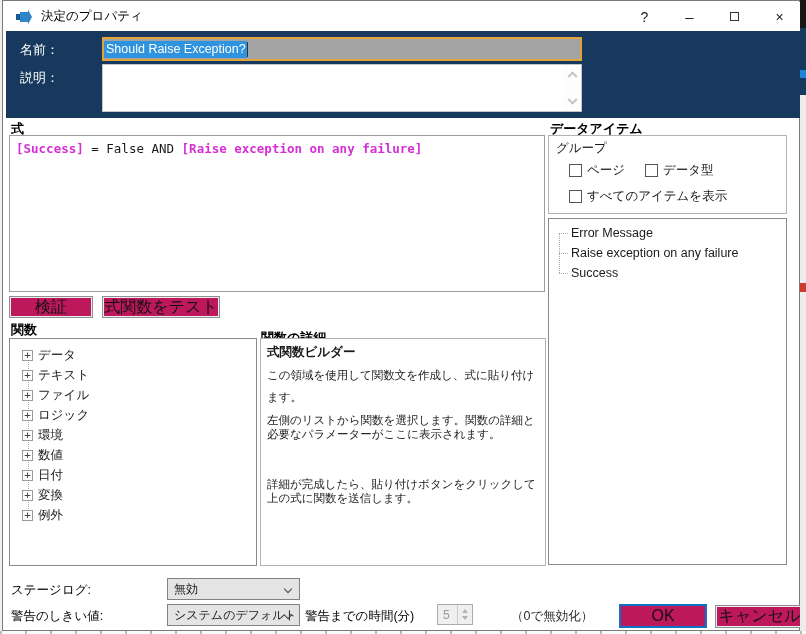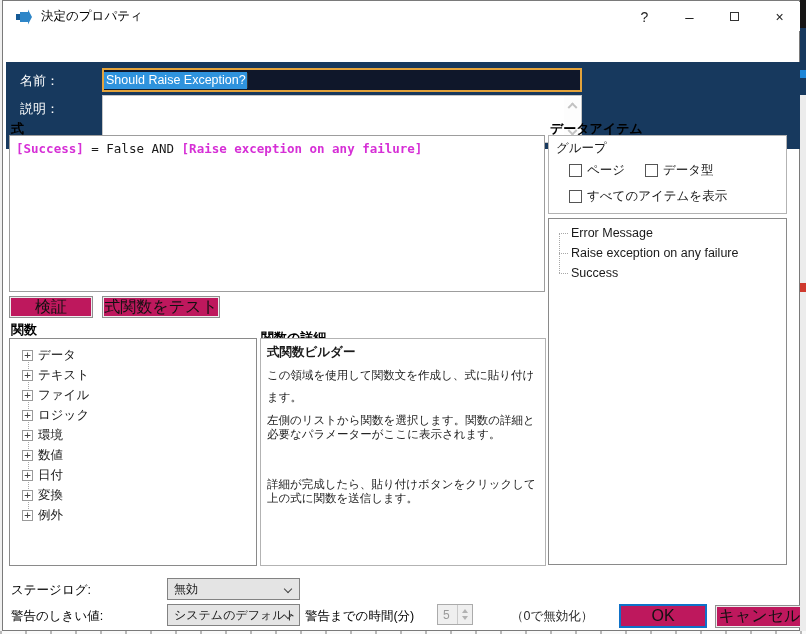--- a/index.html
+++ b/index.html
@@ -12,23 +12,23 @@
   
   .titlebar { position:absolute; left:3px; top:1px; width:796px; height:29px; background:#fff; display:flex; align-items:center; }
   .titlebar .app-icon { width:17px; height:16px; margin-left:9px; margin-right:9px; }
   .titlebar .title { font-size:12.5px; color:#000; }
   .titlebar .spacer { flex:1; }
   .tb-btn { width:45px; height:29px; display:flex; align-items:center; justify-content:center; font-size:14px; color:#222; cursor:default; }
   .tb-btn.max span { display:block; width:9px; height:9px; border:1px solid #333; }
   .tb-btn.min { font-size:15px; }
 
   
-  .header-band { position:absolute; left:3px; top:30px; width:796px; height:87px; background:#17395e;margin-top:31px; }
+  .header-band { position:absolute; left:3px; top:30px; width:796px; height:87px; background:#17395e; }
   .hdr-label { position:absolute; color:#fff; font-size:13px; }
-  .name-field { position:absolute; left:96px; top:6px; width:480px; height:24px; background:#0f172a; border:2px solid #e3a33b; display:flex; align-items:center; }
+  .name-field { position:absolute; left:96px; top:6px; width:480px; height:24px; background:#a3a3a3; border:2px solid #e3a33b; display:flex; align-items:center; }
   .name-sel { background:#2f93dd; color:#fff; font-size:12.5px; padding:1px 1px 2px 2px; white-space:pre; }
   .caret { width:1px; height:15px; background:#333; margin-left:0; }
   .desc-field { position:absolute; left:96px; top:33px; width:480px; height:48px; background:#fff; border:1px solid #c6c6c6; }
   .desc-scroll { position:absolute; right:1px; top:1px; width:16px; height:44px; background:#fdfdfd; display:flex; flex-direction:column; justify-content:space-between; align-items:center; padding:4px 0; }
   .chev { width:7px; height:7px; border-left:2px solid #c3c3c3; border-top:2px solid #c3c3c3; }
   .chev.up { transform:rotate(45deg) translate(2px,2px); }
   .chev.down { transform:rotate(225deg) translate(2px,2px); }
 
   
   .sec-label { position:absolute; font-weight:bold; font-size:13px; color:#000; }

